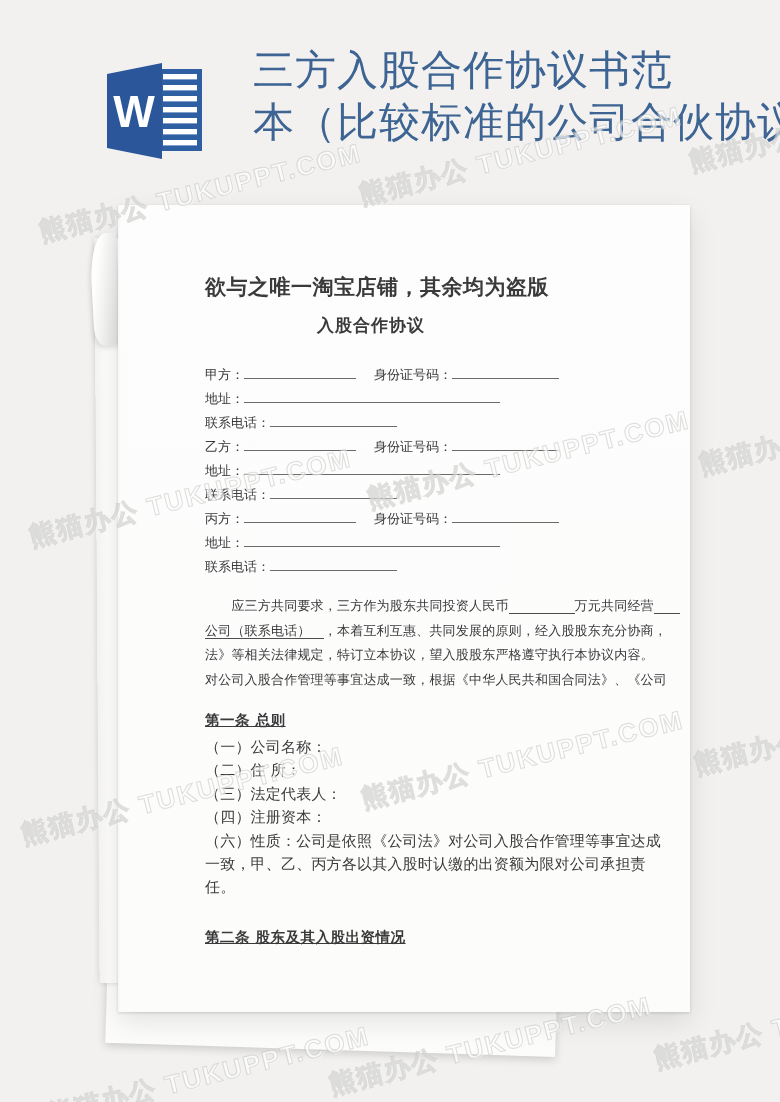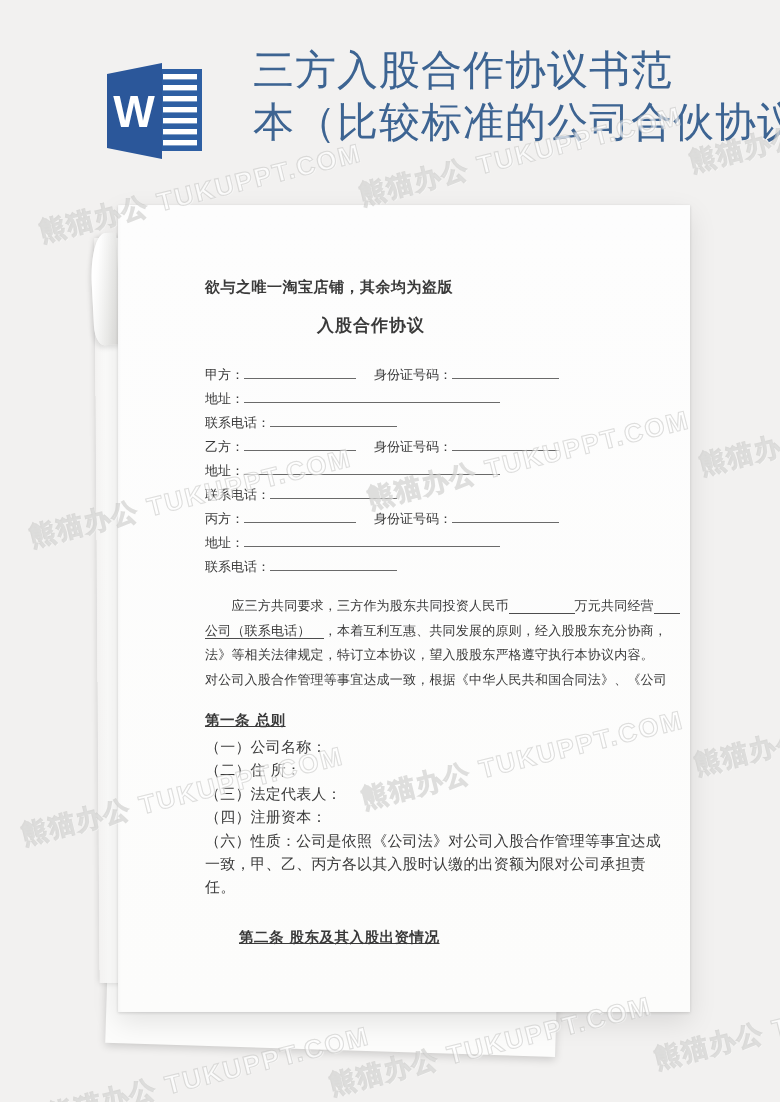--- a/index.html
+++ b/index.html
@@ -64,40 +64,40 @@
                inset 2px 0 4px -2px rgba(0,0,0,.05);
     z-index:10;
     box-sizing:border-box;
     padding:70px 40px 0 87px;
     font-family:"DejaVu Serif","Liberation Serif",serif;
     color:#3a3a3a;
     overflow:hidden;
   }
 
   
-  .notice{font-size:15px;font-weight:bold;line-height:24px;letter-spacing:.5px;}
+  .notice{font-size:21px;font-weight:bold;line-height:24px;letter-spacing:.5px;}
   .doc-title{font-size:17px;font-weight:bold;line-height:24px;margin:14px 0 0 112px;letter-spacing:1px;}
   .parties{margin-top:26px;}
   .prow{font-size:13px;line-height:24px;white-space:nowrap;}
   .blank{
     display:inline-block;border-bottom:1px solid #6a6a6a;height:13px;
     vertical-align:baseline;
   }
   .w-name{width:112px;}
   .w-id{width:107px;margin-right:0;}
   .w-addr{width:256px;}
   .w-phone{width:127px;}
   .idlbl{margin-left:18px;}
   .intro{margin-top:15px;}
   .iline{font-size:13px;line-height:24.5px;white-space:nowrap;letter-spacing:.2px;}
   .useg{border-bottom:1px solid #4d4d4d;}
   .sec-h{
     font-size:14.5px;font-weight:bold;margin:19px 0 6px 0;letter-spacing:.5px;text-decoration:underline;
   }
-  .sec2{margin-top:28px;margin-left:34px;}
+  .sec2{margin-top:28px;}
   .sitem{font-size:15px;line-height:23.4px;width:458px;letter-spacing:.2px;}
 </style>
 </head>
 <body>
 
 <div class="canvas">
 
   <div class="header">
     <div class="word-icon">
       <svg width="120" height="112" viewBox="0 0 120 112">

